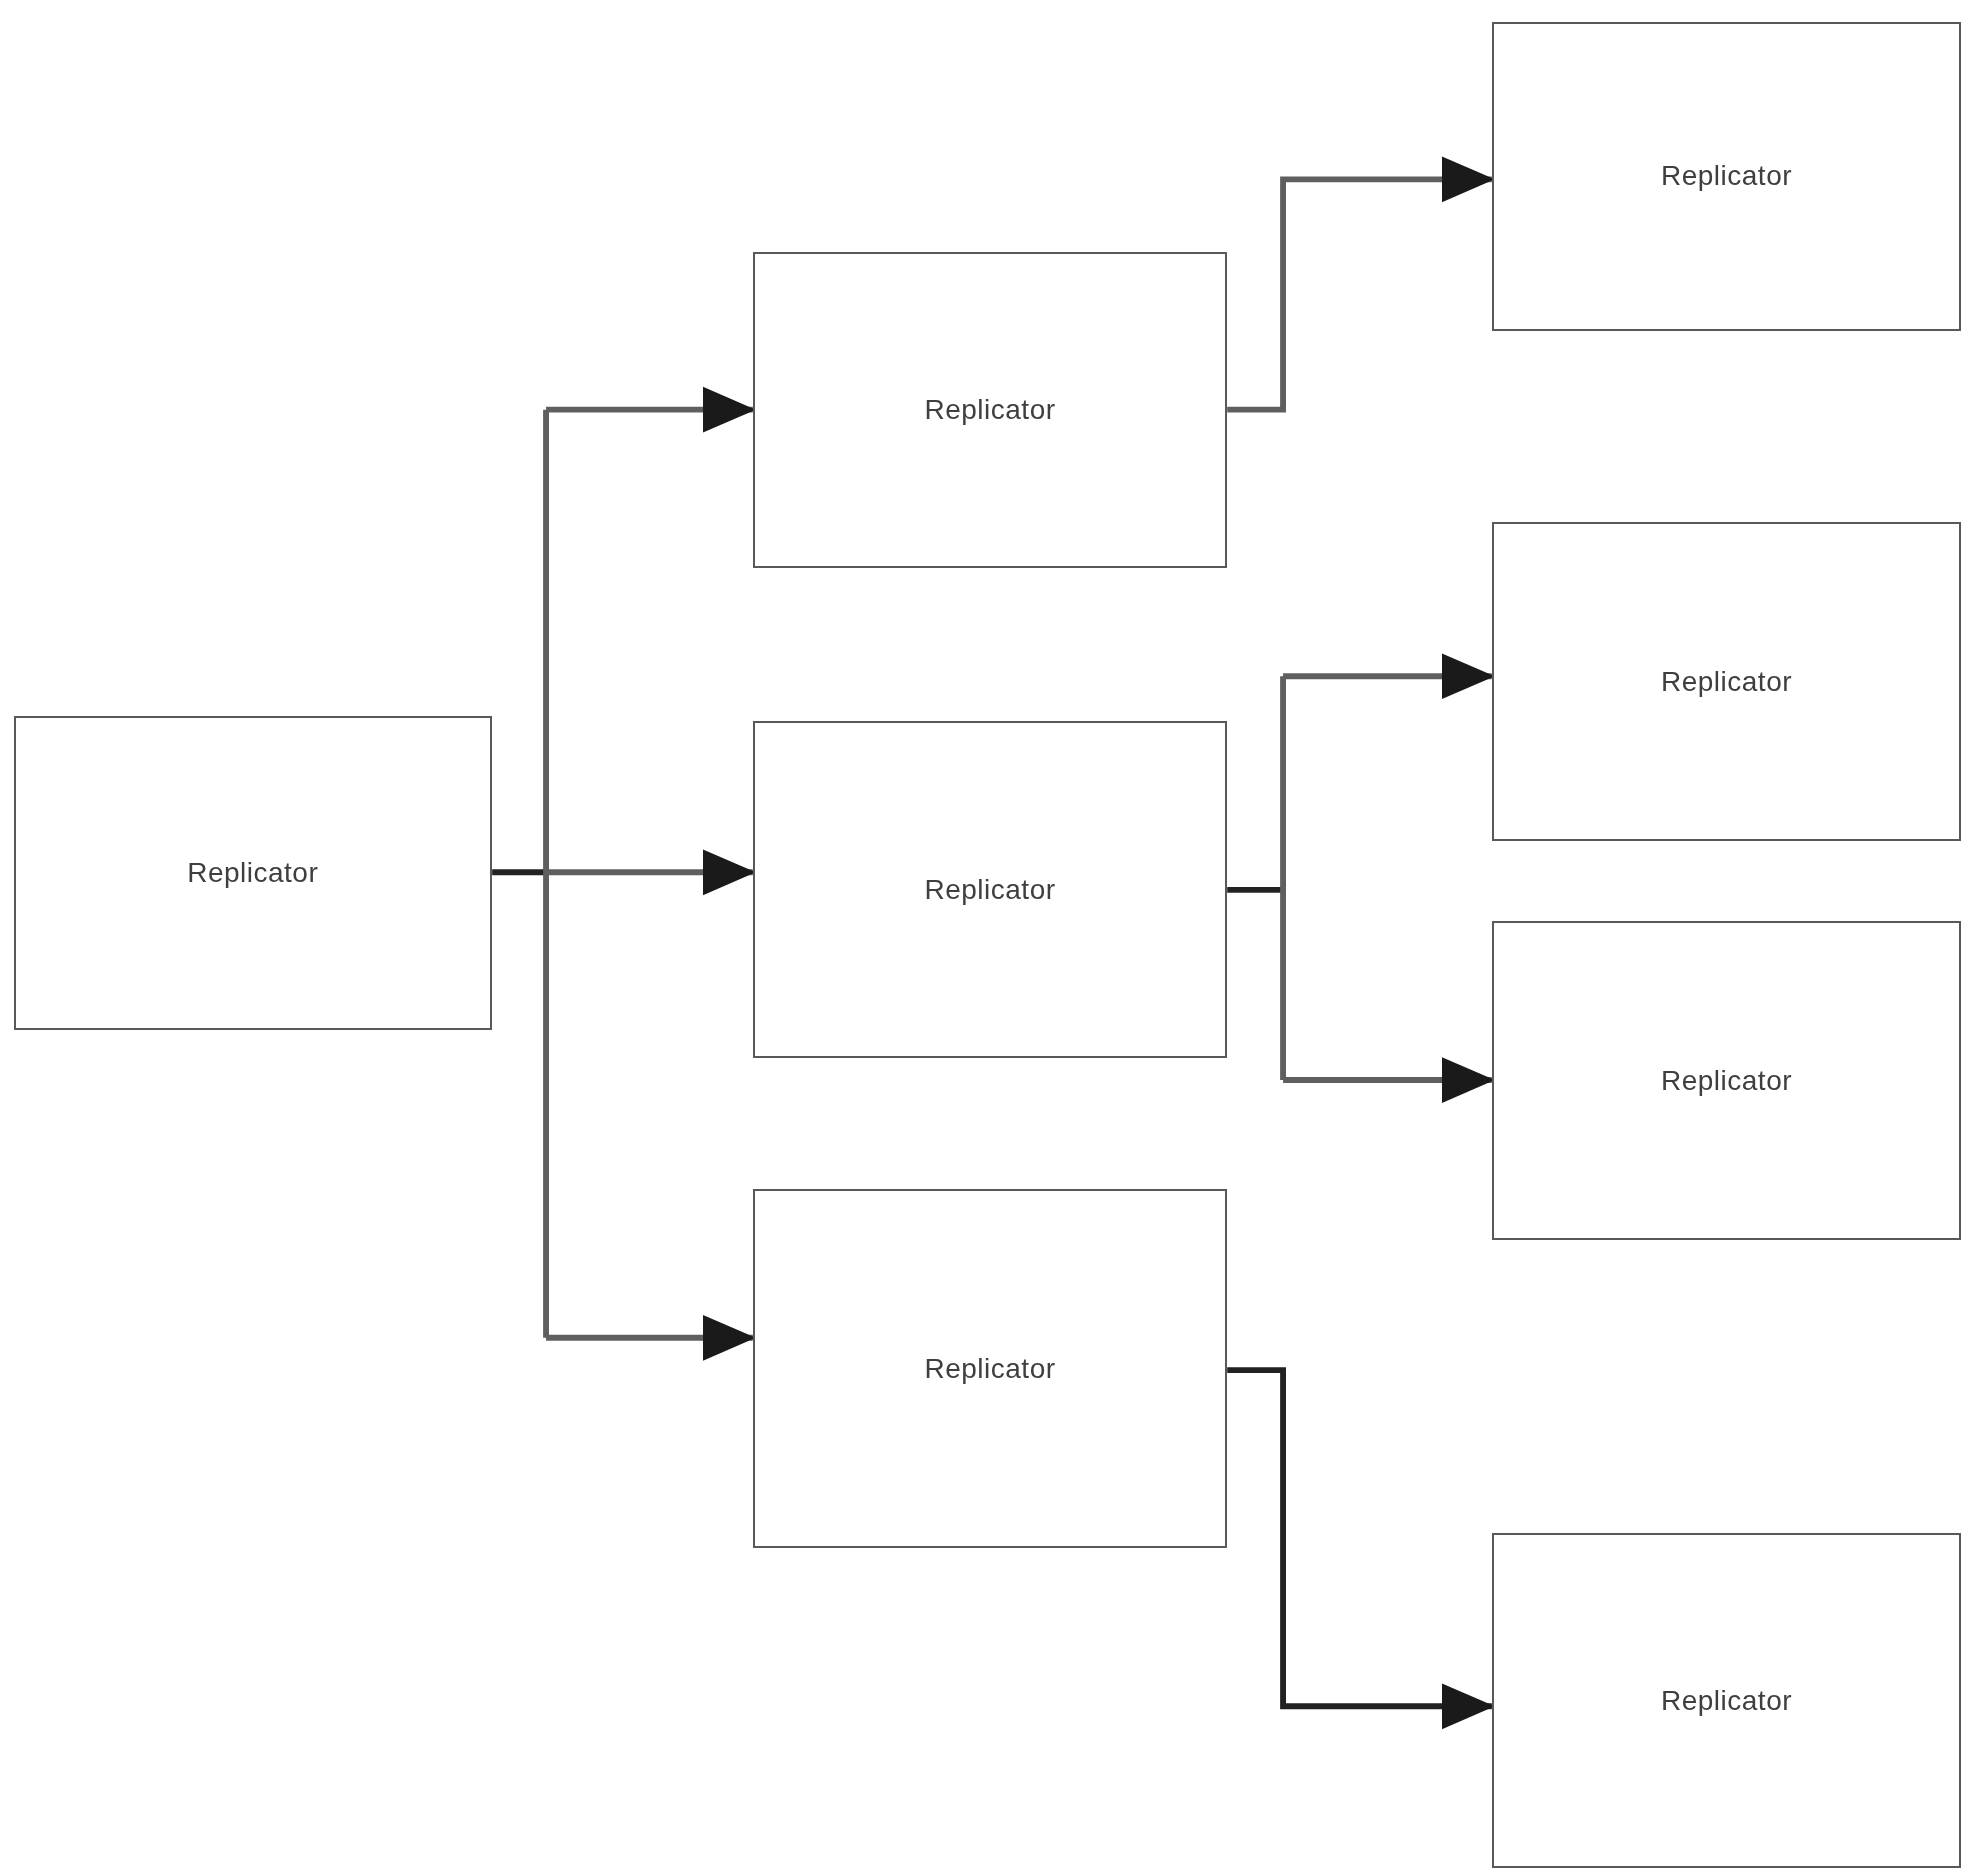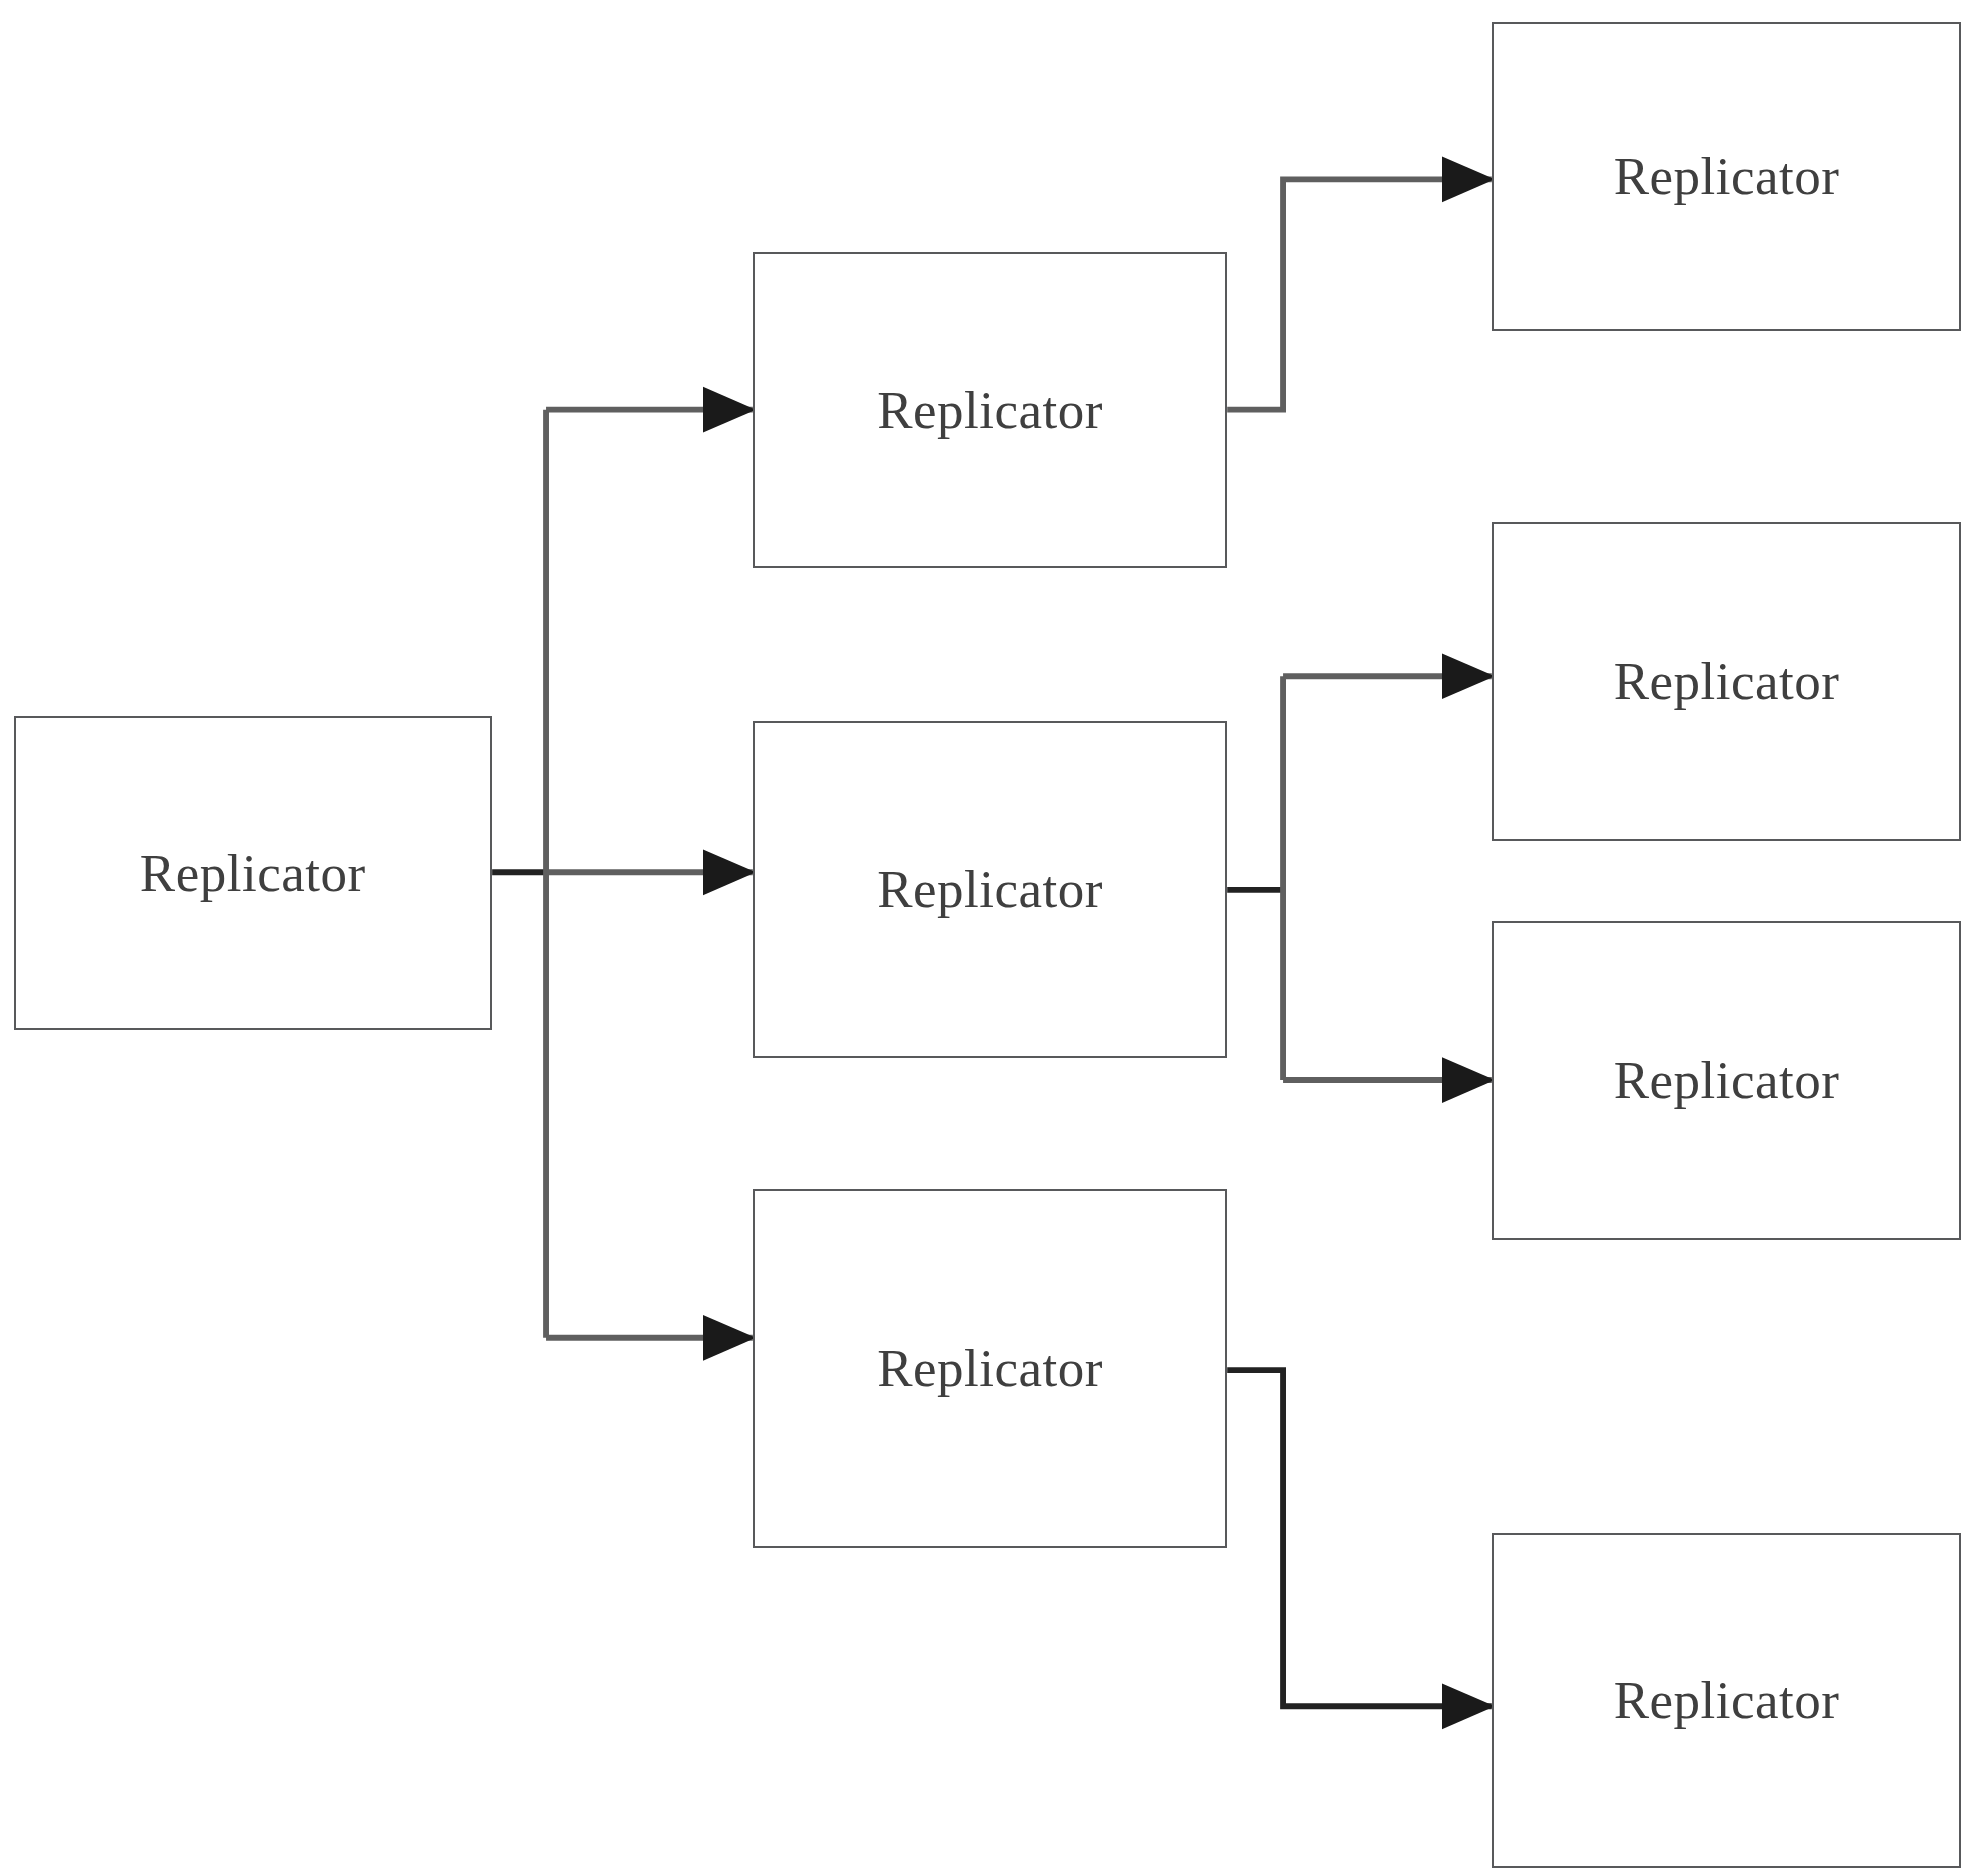--- a/index.html
+++ b/index.html
@@ -27,22 +27,22 @@
   .node-box {
     position: absolute;
     box-sizing: border-box;
     background: #ffffff;
     border: 2.9px solid #58595b;
     display: flex;
     align-items: center;
     justify-content: center;
   }
   .node-label {
-    font-family: Liberation Serif, serif;
-    font-size: 53px;
+    font-family: Liberation Sans, sans-serif;
+    font-size: 28px;
     color: #3f3f3f;
     letter-spacing: 0.5px;
     line-height: 1;
     white-space: nowrap;
     user-select: none;
   }
 </style>
 </head>
 <body>
 

